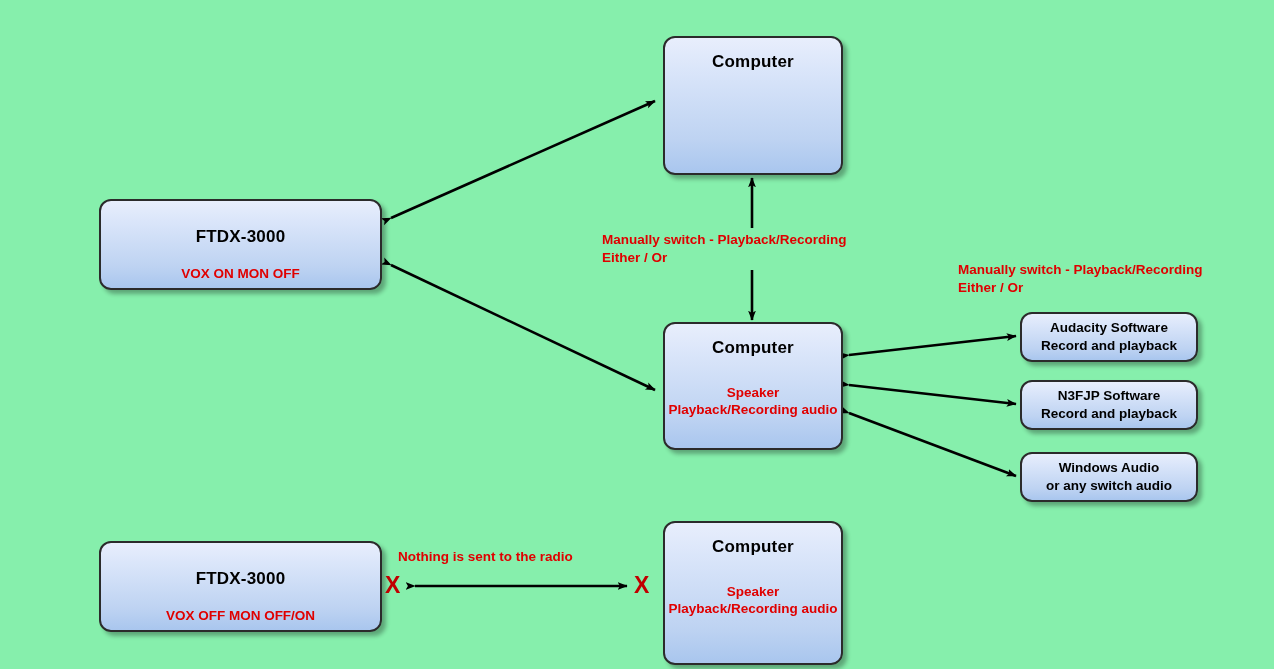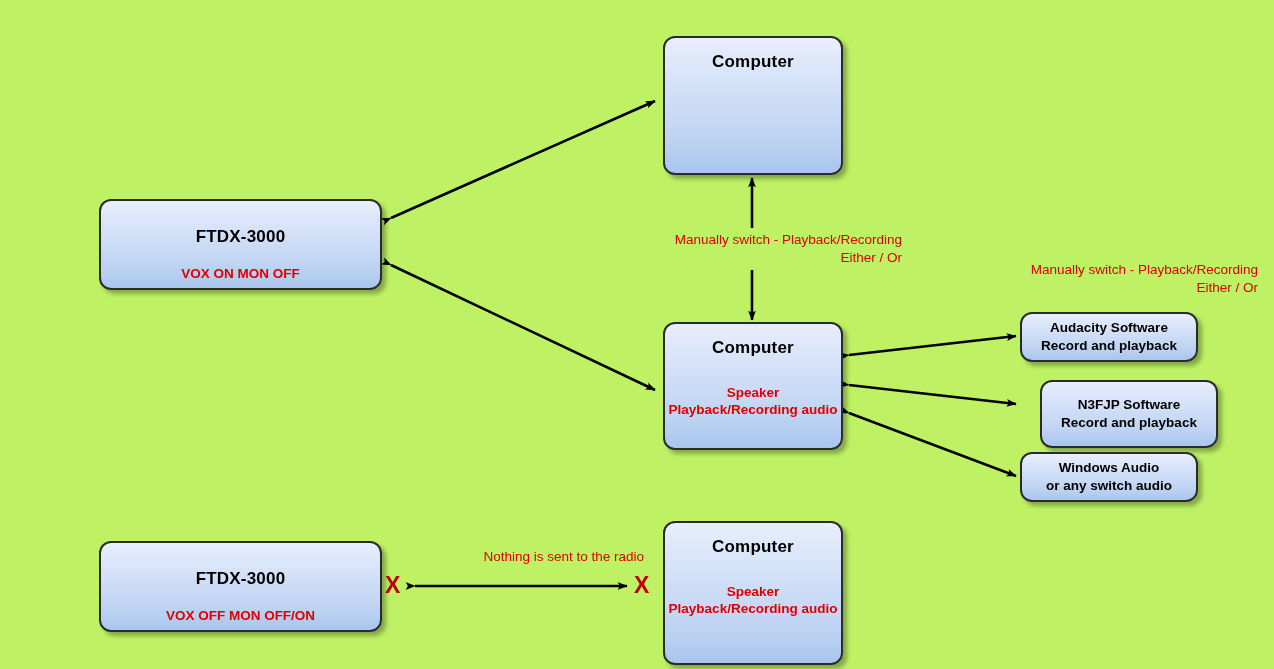--- a/index.html
+++ b/index.html
@@ -7,21 +7,21 @@
     padding: 0;
     background: #ffffff;
   }
   body {
     font-family: "Liberation Sans", sans-serif;
   }
   #canvas {
     position: relative;
     width: 1274px;
     height: 669px;
-    background: #bef264;
+    background: #86efac;
     overflow: hidden;
   }
   
   .node {
     position: absolute;
     box-sizing: border-box;
     border: 2px solid #2b2b2b;
     border-radius: 12px;
     background: linear-gradient(to bottom, #e8eefc 0%, #dbe6fa 22%, #bed3f2 75%, #a9c6ee 100%);
     box-shadow: 4px 4px 4px rgba(0,0,0,0.30);
@@ -54,24 +54,24 @@
   .node.computer .title { margin-top: 14px; }
   .node.computer .sub { margin-top: 26px; }
   .node.radio { justify-content: flex-start; }
   .node.radio .title { margin-top: 26px; }
   .node.radio .sub { margin-top: 18px; }
   .node.soft { justify-content: center; }
 
   
   .label {
     position: absolute;
-    font-weight: normal;
+    font-weight: bold;
     font-size: 13.5px;
     color: #e00000;
-    text-align: right;
+    text-align: left;
     line-height: 1.30;
     white-space: pre-line;
     z-index: 5;
   }
   .xmark {
     position: absolute;
     font-weight: bold;
     font-size: 23px;
     color: #c00000;
     z-index: 6;
@@ -139,21 +139,21 @@
     <div class="sub">Speaker
 Playback/Recording
 audio</div>
   </div>
 
   <div class="node soft" style="left:1020px; top:312px; width:178px; height:50px;">
     <div class="blk" style="white-space:pre-line;">Audacity Software
 Record and playback</div>
   </div>
 
-  <div class="node soft" style="left:1020px; top:380px; width:178px; height:68px;margin-left:20px;">
+  <div class="node soft" style="left:1020px; top:380px; width:178px; height:50px;">
     <div class="blk" style="white-space:pre-line;">N3FJP Software
 Record and playback</div>
   </div>
 
   <div class="node soft" style="left:1020px; top:452px; width:178px; height:50px;">
     <div class="blk" style="white-space:pre-line;">Windows Audio
 or any switch audio</div>
   </div>
 
   <div class="node radio" style="left:99px; top:541px; width:283px; height:91px;">

